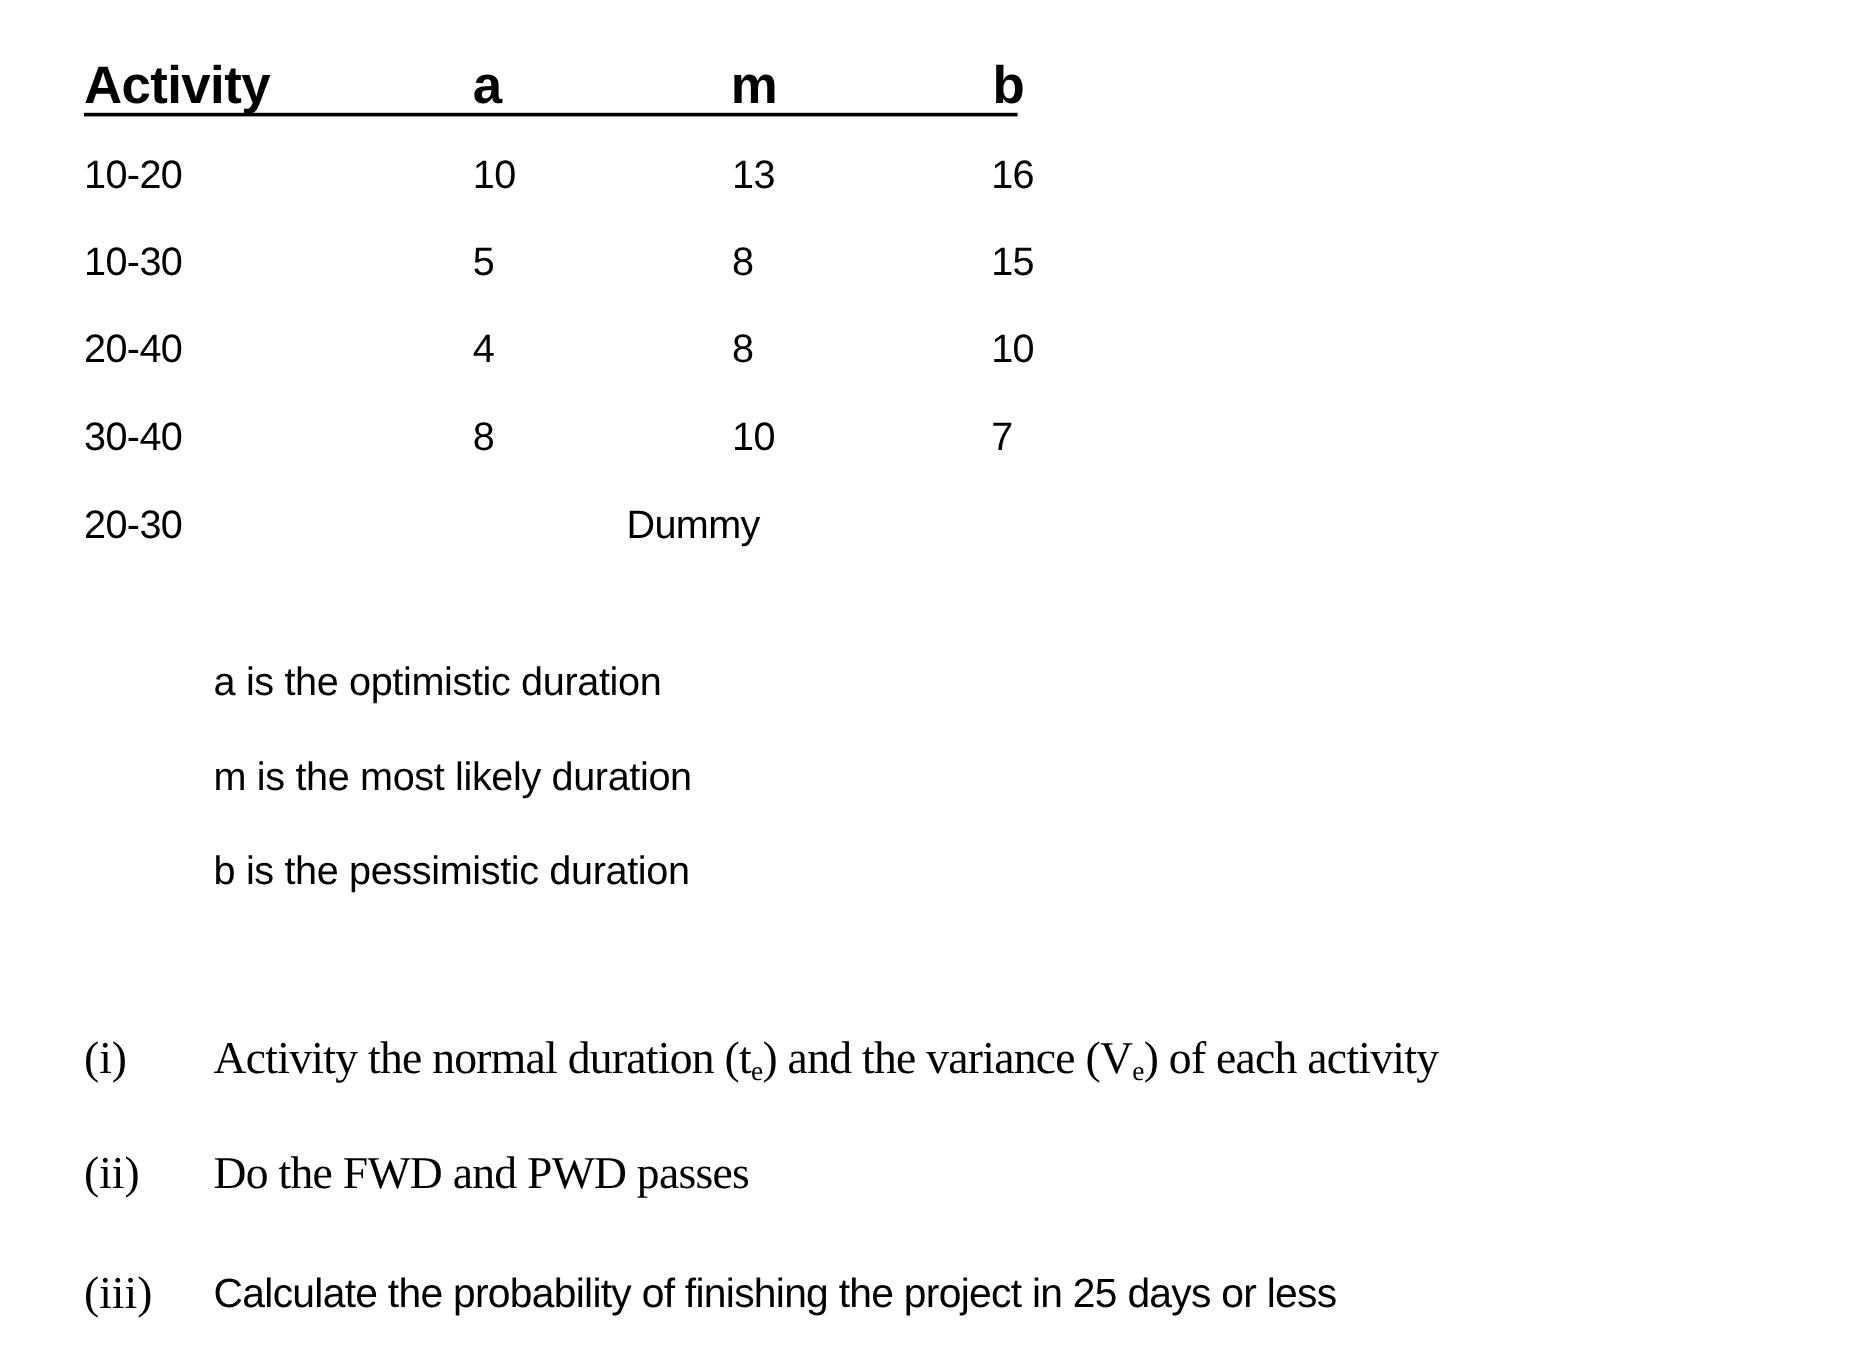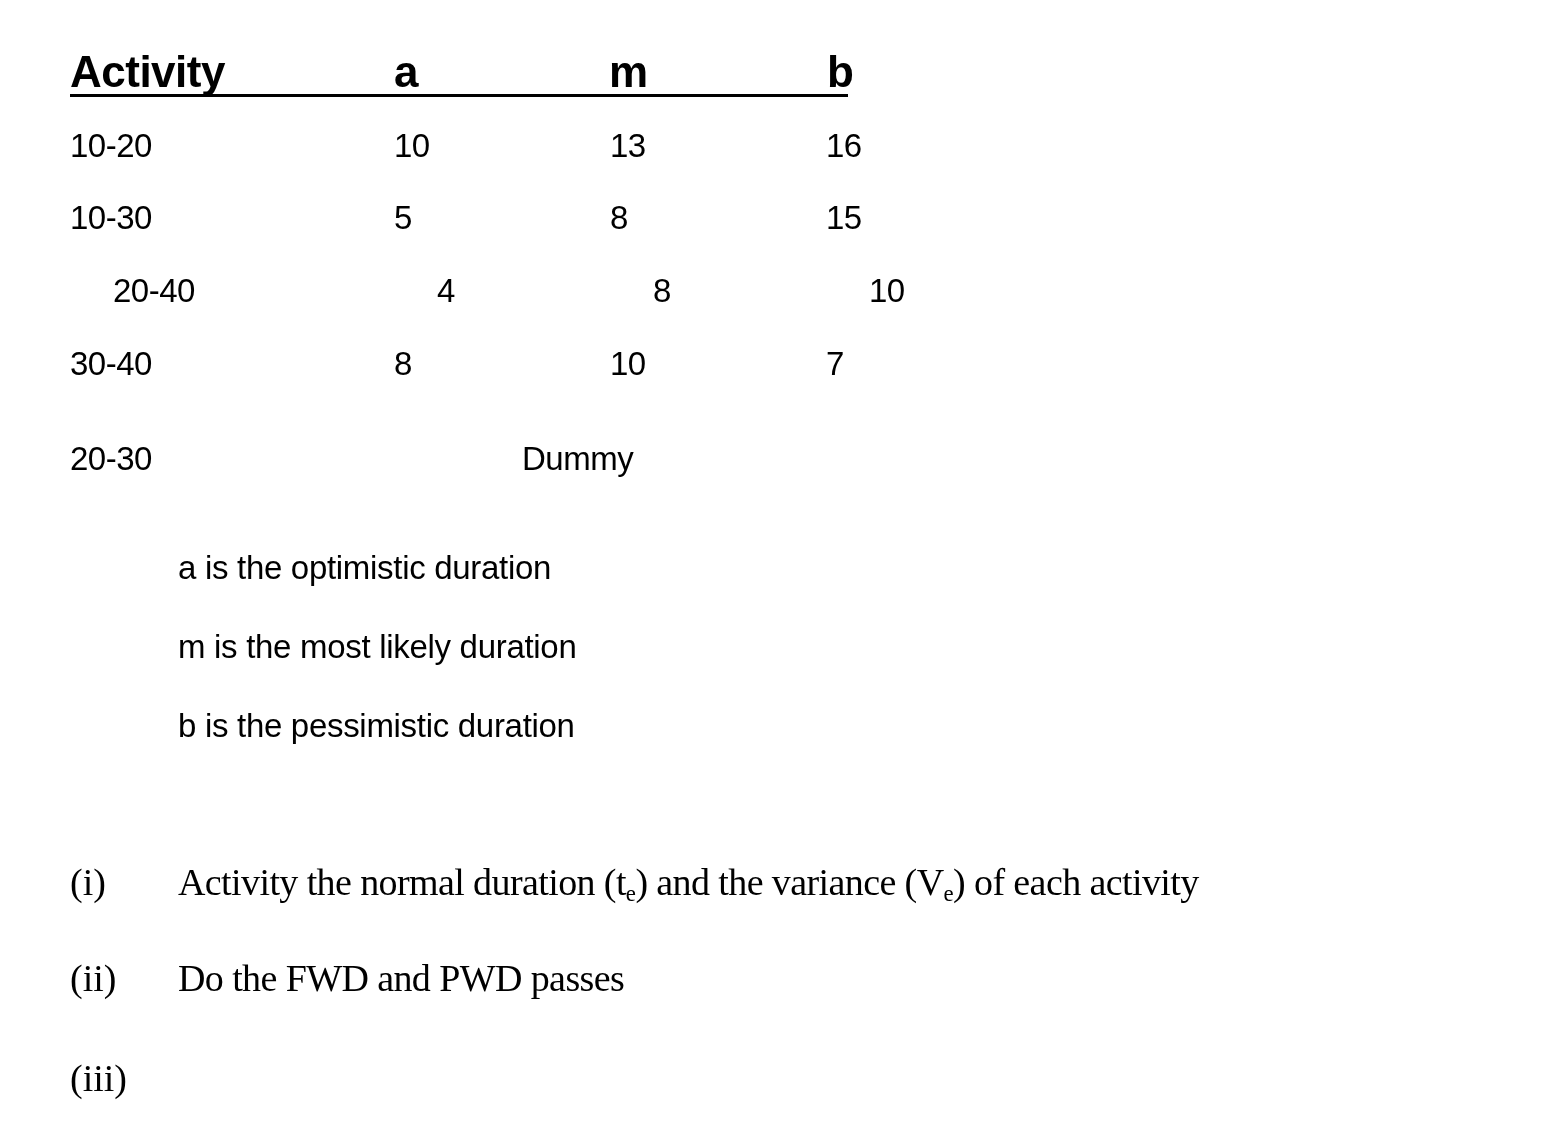--- a/index.html
+++ b/index.html
@@ -109,33 +109,33 @@
     <span class="cell c-a">10</span>
     <span class="cell c-m">13</span>
     <span class="cell c-b">16</span>
   </div>
   <div class="row" style="top:198px;">
     <span class="cell c-activity">10-30</span>
     <span class="cell c-a">5</span>
     <span class="cell c-m">8</span>
     <span class="cell c-b">15</span>
   </div>
-  <div class="row" style="top:271px;margin-left:43px;">
+  <div class="row" style="top:271px;">
     <span class="cell c-activity">20-40</span>
     <span class="cell c-a">4</span>
     <span class="cell c-m">8</span>
     <span class="cell c-b">10</span>
   </div>
   <div class="row" style="top:344px;">
     <span class="cell c-activity">30-40</span>
     <span class="cell c-a">8</span>
     <span class="cell c-m">10</span>
     <span class="cell c-b">7</span>
   </div>
-  <div class="row" style="top:417px;margin-top:22px;">
+  <div class="row" style="top:417px;">
     <span class="cell c-activity">20-30</span>
     <span class="cell c-dummy">Dummy</span>
   </div>
 </div>
 
 <div>
   <div class="legend-line" style="top:548px;text-align:right;">a is the optimistic duration</div>
   <div class="legend-line" style="top:627px;">m is the most likely duration</div>
   <div class="legend-line" style="top:706px;">b is the pessimistic duration</div>
 </div>
@@ -144,14 +144,15 @@
   <div class="question" style="top:858px;">
     <span class="q-label">(i)</span>
     <span class="q-text serif"><span>Activity the normal duration (t</span><sub>e</sub><span>) and the variance (V</span><sub>e</sub><span>) of each activity</span></span>
   </div>
   <div class="question" style="top:954px;">
     <span class="q-label">(ii)</span>
     <span class="q-text serif">Do the FWD and PWD passes</span>
   </div>
   <div class="question" style="top:1054px;">
     <span class="q-label">(iii)</span>
+    <span class="q-text sans">Calculate the probability of finishing the project in 25 days or less</span>
   </div>
 </div>
 
 </body></html>

